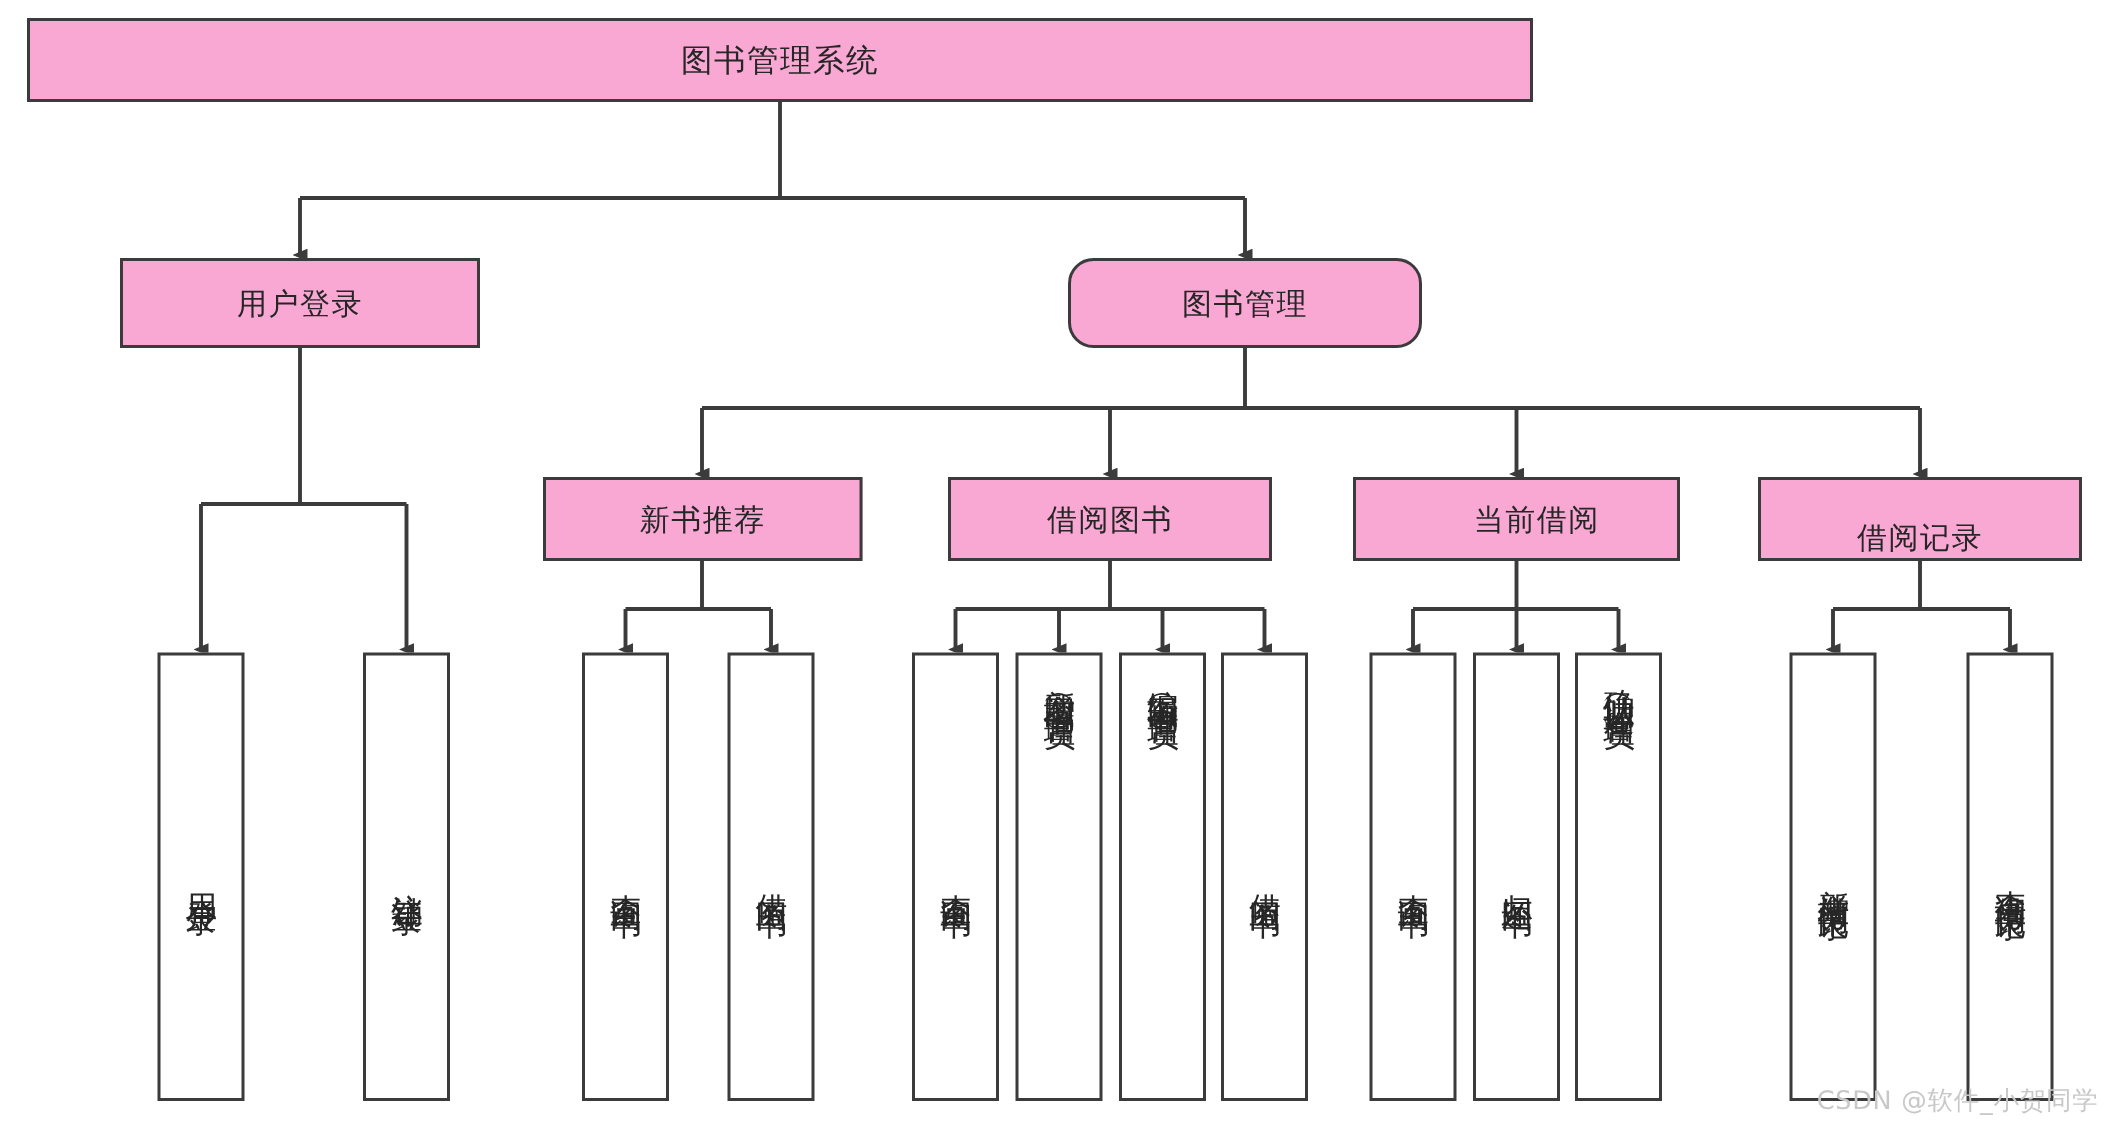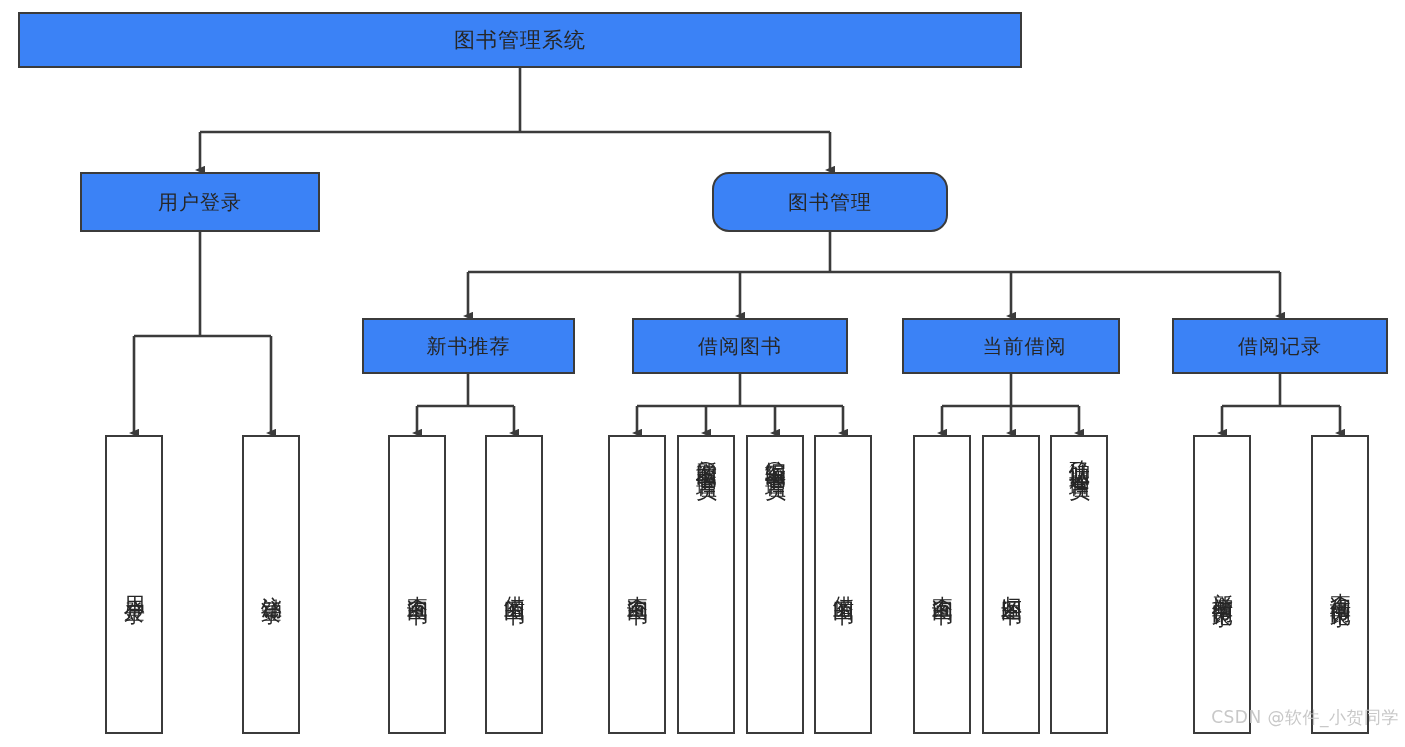--- a/index.html
+++ b/index.html
@@ -9,21 +9,21 @@
     background:#ffffff;
     font-family:"DejaVu Sans","Liberation Sans",sans-serif;
     overflow:hidden;
   }
   #canvas{position:relative;width:1405px;height:747px;}
   svg#wires{position:absolute;left:0;top:0;width:1405px;height:747px;}
 
   .node{
     position:absolute;
     box-sizing:border-box;
-    background:#3b82f6;
+    background:#f9a8d4;
     border:2px solid #3b3b3b;
     display:flex;
     align-items:center;
     justify-content:center;
     color:#262626;
     letter-spacing:1px;
   }
   .node.root{font-size:21px;}
   .node.lvl2{font-size:20px;}
   .node.lvl3{font-size:20px;}
@@ -45,21 +45,21 @@
     line-height:1.18;
     letter-spacing:3px;
     white-space:nowrap;
     color:#262626;
   }
   .leaf.tall .vtext{ align-self:flex-start; margin-top:6px; }
 
   .watermark{
     position:absolute;
     right:6px;
-    bottom:18px;
+    bottom:2px;
     font-size:17px;
     color:#c8c8c8;
     letter-spacing:0.5px;
     white-space:nowrap;
     pointer-events:none;
   }
 </style>
 </head>
 <body>
 
@@ -134,21 +134,21 @@
   </div>
 
   <div class="node lvl3" style="left:632px;top:318px;width:216px;height:56px;">
     <span>借阅图书</span>
   </div>
 
   <div class="node lvl3" style="left:902px;top:318px;width:218px;height:56px;padding-left:27px;">
     <span>当前借阅</span>
   </div>
 
-  <div class="node lvl3" style="left:1172px;top:318px;width:216px;height:56px;">
+  <div class="node lvl3" style="left:1172px;top:318px;width:216px;height:56px;align-items:flex-end;">
     <span>借阅记录</span>
   </div>
 
   <div class="leaf" style="left:105px;top:435px;width:58px;height:299px;">
     <span class="vtext">用户登录</span>
   </div>
 
   <div class="leaf" style="left:242px;top:435px;width:58px;height:299px;">
     <span class="vtext">注销登录</span>
   </div>

